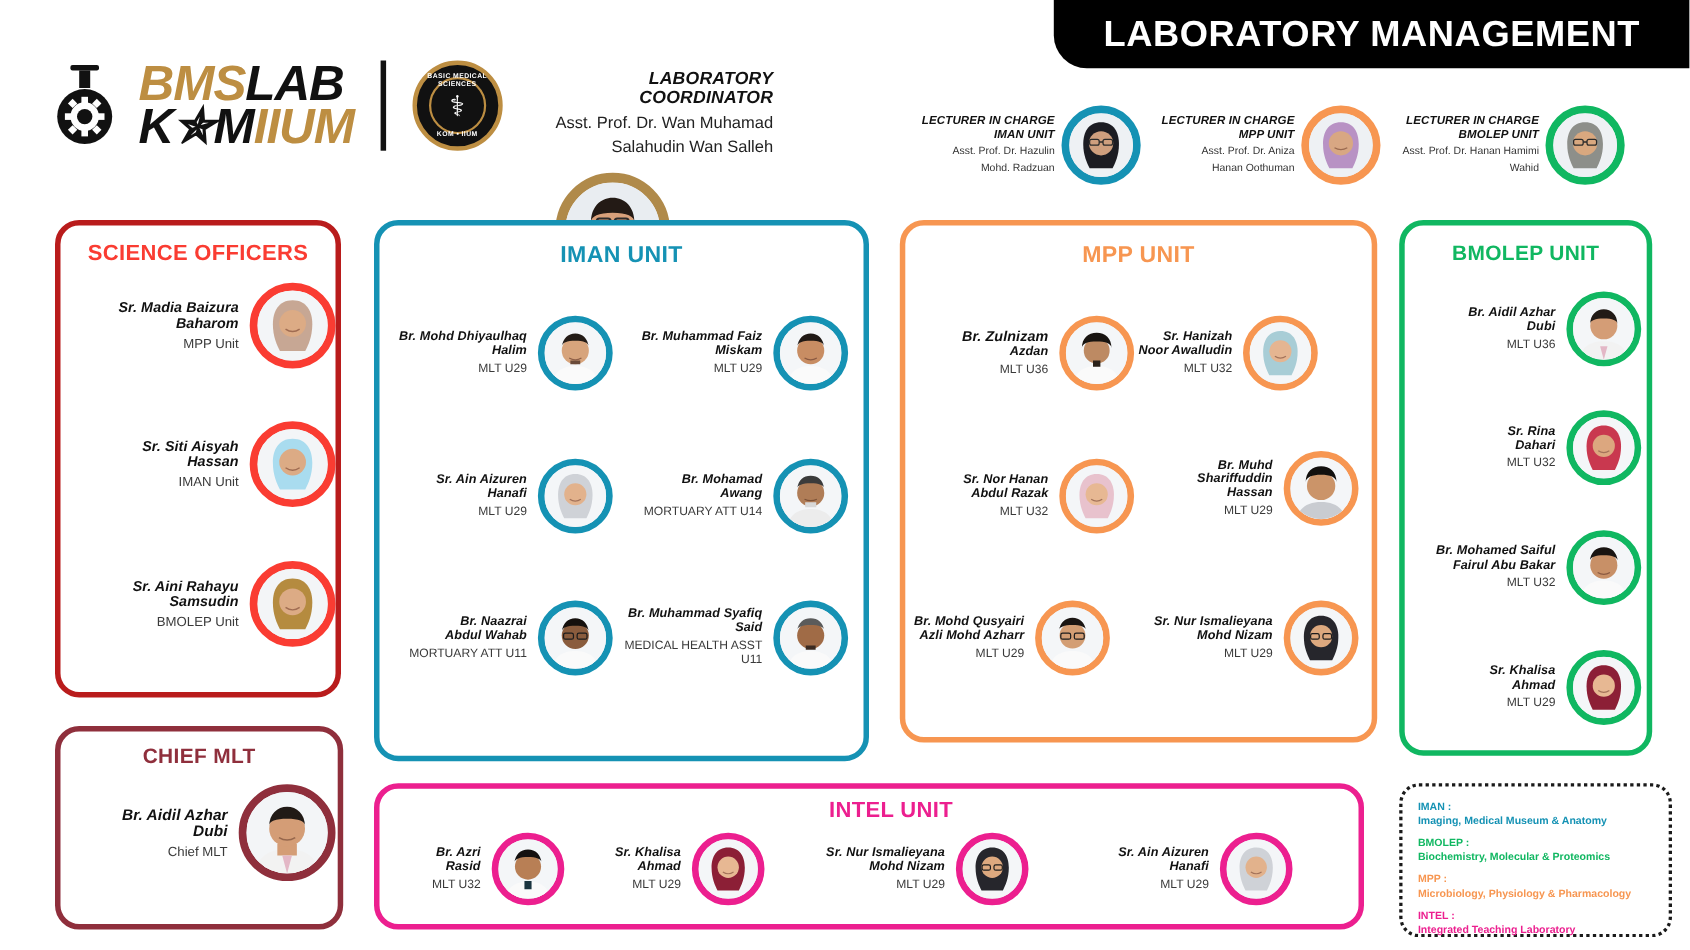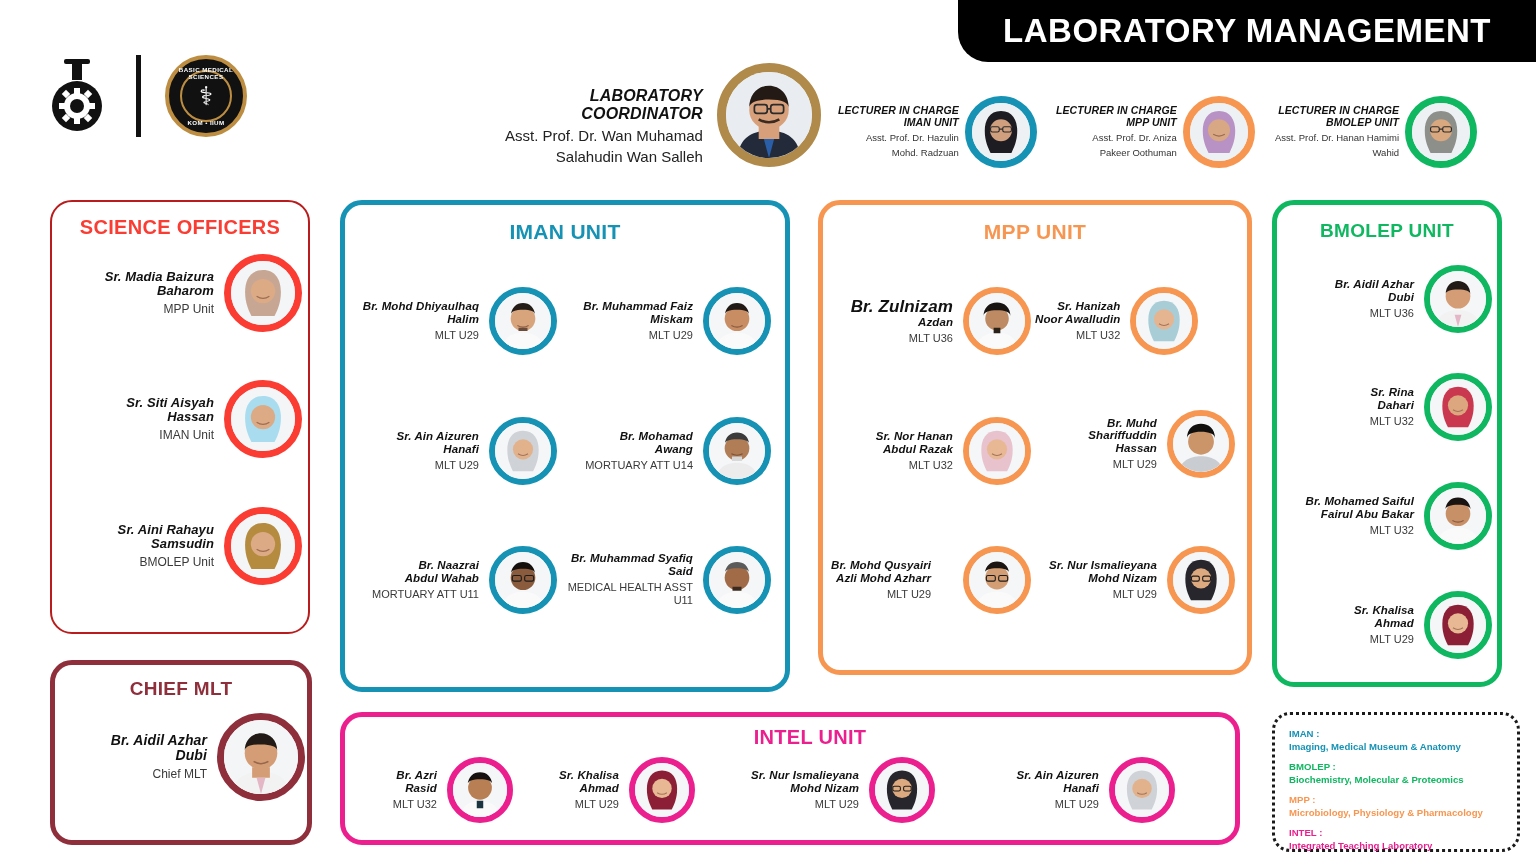--- a/index.html
+++ b/index.html
@@ -51,21 +51,21 @@
   .seal-top, .seal-bot {
     position: absolute; color: #fff; font-size: 6.2px; font-weight: bold;
     letter-spacing: 0.4px; width: 100%; text-align: center;
   }
   .seal-top { top: 7px; }
   .seal-bot { bottom: 7px; }
 
   
   .coord {
     position: absolute; left: 505px; top: 63px;
-    display: flex; align-items: flex-end; gap: 14px;
+    display: flex; align-items: flex-start; gap: 14px; flex-direction: column;
   }
   .coord-text { text-align: right; }
   .coord-role {
     font-size: 16px; font-weight: bold; font-style: italic;
     color: #111; line-height: 1.15; letter-spacing: 0.2px;
   }
   .coord-name { font-size: 15px; color: #222; line-height: 1.25; margin-top: 3px;}
   .avatar {
     border-radius: 50%; overflow: hidden; flex: none;
     display: flex; align-items: flex-end; justify-content: center;
@@ -133,20 +133,30 @@
             <rect x="24" y="60" width="6" height="7"></rect>
           <rect x="9" y="46" width="7" height="6"></rect>
             <rect x="38" y="46" width="7" height="6"></rect>
           <rect x="13" y="34" width="6" height="6" transform="rotate(-45 16 37)"></rect>
           <rect x="35" y="34" width="6" height="6" transform="rotate(45 38 37)"></rect>
           <rect x="13" y="58" width="6" height="6" transform="rotate(45 16 61)"></rect>
           <rect x="35" y="58" width="6" height="6" transform="rotate(-45 38 61)"></rect>
         </g>
       </svg>
     </div>
+    <div class="logo-words">
+      <div class="logo-row">
+        <span class="logo-bms">BMS</span>
+        <span class="logo-lab">LAB</span>
+      </div>
+      <div class="logo-row">
+        <span class="logo-kom">K✯M</span>
+        <span class="logo-iium">IIUM</span>
+      </div>
+    </div>
     <div class="logo-divider"></div>
     <div class="seal">
       <div class="seal-top">BASIC MEDICAL SCIENCES</div>
       <div class="seal-inner">
         <span>⚕</span>
       </div>
       <div class="seal-bot">KOM • IIUM</div>
     </div>
   </div>
 
@@ -190,21 +200,21 @@
         <path d="M47 45h6" stroke="#2b2b2b" stroke-width="2"></path>
       </svg>
     </div>
   </div>
 
   <div class="lic" style="left:1056px;">
     <div class="lic-text">
       <div class="lic-role">LECTURER IN CHARGE</div>
       <div class="lic-role">MPP UNIT</div>
       <div class="lic-name">Asst. Prof. Dr. Aniza</div>
-      <div class="lic-name">Pakeer Oothuman</div>
+      <div class="lic-name">Hanan Oothuman</div>
     </div>
     <div class="avatar" style="width:72px;height:72px;border:7px solid #f79651;">
       <svg viewBox="0 0 100 100" class="portrait-svg">
         <rect width="100" height="100" fill="#eef1f4"></rect>
         <path d="M50 14c-20 0-28 16-28 34 0 18 6 30 10 38h36c4-8 10-20 10-38 0-18-8-34-28-34z" fill="#b892c4"></path>
         <circle cx="50" cy="47" r="19" fill="#d8a783"></circle>
         <path d="M40 54q10 6 20 0" stroke="#9a6a50" stroke-width="2" fill="none"></path>
       </svg>
     </div>
   </div>
@@ -221,21 +231,21 @@
         <rect width="100" height="100" fill="#eef1f4"></rect>
         <path d="M50 14c-20 0-28 16-28 34 0 18 6 30 10 38h36c4-8 10-20 10-38 0-18-8-34-28-34z" fill="#8d8f8a"></path>
         <circle cx="50" cy="47" r="19" fill="#d9a87f"></circle>
         <rect x="32" y="41" width="15" height="9" rx="3" fill="none" stroke="#2b2b2b" stroke-width="2"></rect>
         <rect x="53" y="41" width="15" height="9" rx="3" fill="none" stroke="#2b2b2b" stroke-width="2"></rect>
         <path d="M47 45h6" stroke="#2b2b2b" stroke-width="2"></path>
       </svg>
     </div>
   </div>
 
-  <div class="panel" style="left:50px;top:200px;width:260px;height:434px;border:2px solid #b91c1c;">
+  <div class="panel" style="left:50px;top:200px;width:260px;height:434px;border:5px solid #b91c1c;">
     <div class="panel-title" style="color:#fa3c32;font-size:20px;margin-top:14px;">SCIENCE OFFICERS</div>
 
     <div class="member" style="left:10px;top:52px;width:240px;justify-content:flex-end;">
       <div class="member-text">
         <div class="member-name" style="font-size:13px;">Sr. Madia Baizura</div>
         <div class="member-name" style="font-size:13px;">Baharom</div>
         <div class="member-role" style="font-size:12px;">MPP Unit</div>
       </div>
       <div class="avatar" style="width:78px;height:78px;border:7px solid #fa3c32;">
         <svg viewBox="0 0 100 100" class="portrait-svg">
@@ -409,21 +419,21 @@
         </svg>
       </div>
     </div>
   </div>
 
   <div class="panel" style="left:818px;top:200px;width:434px;height:475px;border:5px solid #f79651;">
     <div class="panel-title" style="color:#f79651;font-size:21px;margin-top:15px;">MPP UNIT</div>
 
     <div class="member" style="left:8px;top:82px;width:200px;justify-content:flex-end;">
       <div class="member-text">
-        <div class="member-name" style="font-size:17px;">Br. Zulnizam</div>
+        <div class="member-name" style="font-size:13px;">Br. Zulnizam</div>
         <div class="member-name" style="font-size:11.5px;">Azdan</div>
         <div class="member-role" style="font-size:11px;">MLT  U36</div>
       </div>
       <div class="avatar" style="width:68px;height:68px;border:6px solid #f79651;">
         <svg viewBox="0 0 100 100" class="portrait-svg">
           <rect width="100" height="100" fill="#f4f6f8"></rect>
           <path d="M14 100c0-20 16-29 36-29s36 9 36 29z" fill="#fafafa"></path>
           <circle cx="50" cy="46" r="21" fill="#bd8a63"></circle>
           <path d="M26 42c0-16 10-25 24-25s24 9 24 25c0-8-10-11-24-11s-24 3-24 11z" fill="#181411"></path>
           <path d="M44 62h12v10H44z" fill="#2a2119"></path>
@@ -473,21 +483,21 @@
       <div class="avatar" style="width:68px;height:68px;border:6px solid #f79651;">
         <svg viewBox="0 0 100 100" class="portrait-svg">
           <rect width="100" height="100" fill="#f4f6f8"></rect>
           <path d="M12 100c0-19 18-28 38-28s38 9 38 28z" fill="#c9ccd1"></path>
           <circle cx="50" cy="46" r="23" fill="#cb9469"></circle>
           <path d="M25 40c0-17 11-26 25-26s25 9 25 26c0-8-11-12-25-12s-25 4-25 12z" fill="#12100e"></path>
         </svg>
       </div>
     </div>
 
-    <div class="member" style="left:8px;top:341px;width:200px;justify-content:space-between;">
+    <div class="member" style="left:8px;top:341px;width:200px;justify-content:flex-start;">
       <div class="member-text">
         <div class="member-name" style="font-size:11.5px;">Br. Mohd Qusyairi</div>
         <div class="member-name" style="font-size:11.5px;">Azli Mohd Azharr</div>
         <div class="member-role" style="font-size:11px;">MLT  U29</div>
       </div>
       <div class="avatar" style="width:68px;height:68px;border:6px solid #f79651;">
         <svg viewBox="0 0 100 100" class="portrait-svg">
           <rect width="100" height="100" fill="#f4f6f8"></rect>
           <path d="M14 100c0-20 16-29 36-29s36 9 36 29z" fill="#fafafa"></path>
           <circle cx="50" cy="46" r="21" fill="#d39e74"></circle>

